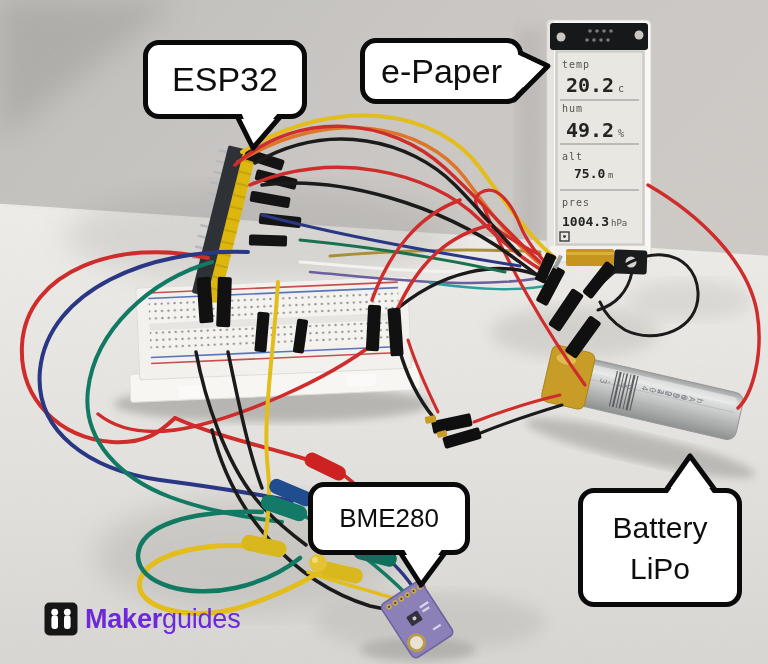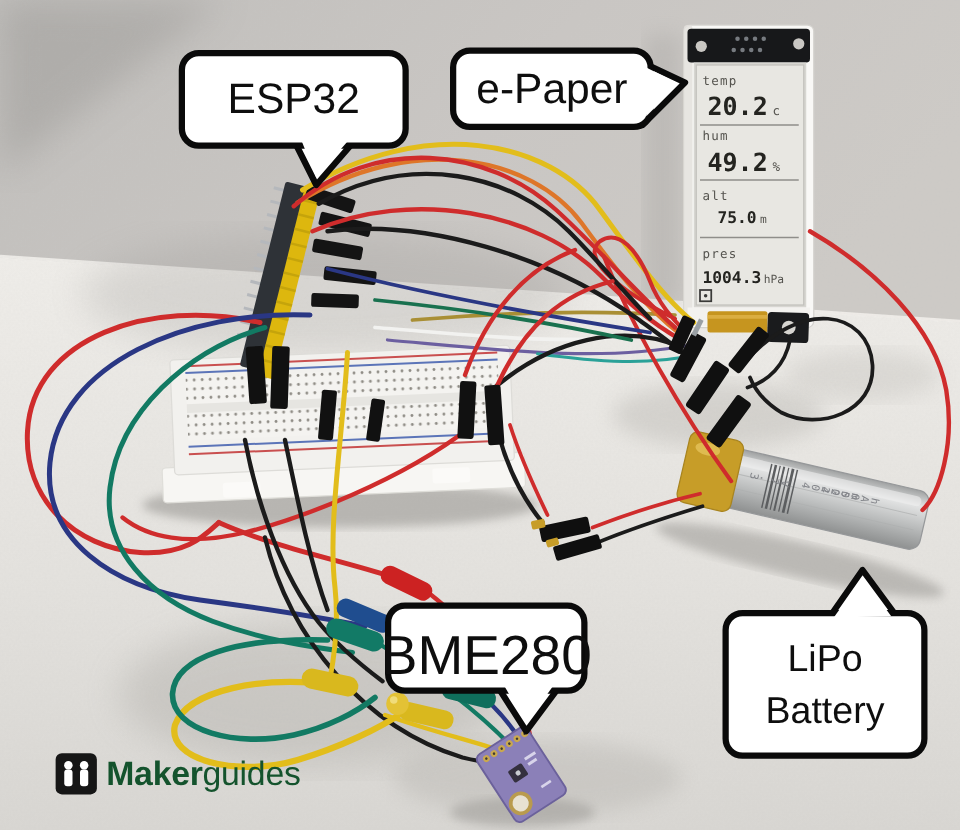--- a/index.html
+++ b/index.html
@@ -5,24 +5,24 @@
   html,body{margin:0;padding:0;background:#888;}
   .stage{position:relative;width:768px;height:664px;overflow:hidden;
          background:#c9c6c3;font-family:"Liberation Sans",sans-serif;}
   svg.scene{position:absolute;left:0;top:0;z-index:1;}
   .tails{position:absolute;left:0;top:0;z-index:5;pointer-events:none;}
   .tails-over{z-index:7;}
   .callout{position:absolute;background:#ffffff;border:5px solid #0a0a0a;border-radius:16px;
            display:flex;align-items:center;justify-content:center;color:#0e0e0e;z-index:6;
            box-sizing:border-box;text-align:center;}
   .callout.big{font-size:34px;}
-  .callout.mid{font-size:44px;align-items:flex-end;}
+  .callout.mid{font-size:26px;}
   .callout.two{flex-direction:column;font-size:30px;line-height:41px;}
   .logo{position:absolute;left:44px;top:602px;display:flex;align-items:center;gap:7px;z-index:4;}
-  .logo-text{font-size:27px;color:#14532d;letter-spacing:-0.2px;}
+  .logo-text{font-size:27px;color:#6d28d9;letter-spacing:-0.2px;}
   .logo-text .bold{font-weight:700;}
   .logo-text .light{font-weight:400;}
 </style>
 </head>
 <body>
 
 <div class="stage">
 
 <svg class="scene" width="768" height="664" viewBox="0 0 768 664">
   <defs>
@@ -321,32 +321,32 @@
   </g>
 </svg>
 
 <svg class="tails" width="768" height="664" viewBox="0 0 768 664">
   <polygon points="234,110 286,110 253,148" fill="#ffffff" stroke="#0a0a0a" stroke-width="5" stroke-linejoin="round"></polygon>
   <polygon points="514,50 514,100 548,66" fill="#ffffff" stroke="#0a0a0a" stroke-width="5" stroke-linejoin="round"></polygon>
   <polygon points="396,546 450,546 421,585" fill="#ffffff" stroke="#0a0a0a" stroke-width="5" stroke-linejoin="round"></polygon>
   <polygon points="662,496 718,494 690,456" fill="#ffffff" stroke="#0a0a0a" stroke-width="5" stroke-linejoin="round"></polygon>
 </svg>
 
-<div class="callout big" style="left:143px;top:40px;width:184px;height:79px;">
+<div class="callout big" style="left:143px;top:40px;width:164px;height:79px;">
   <span>ESP32</span>
 </div>
 <div class="callout big" style="left:360px;top:38px;width:163px;height:66px;">
   <span>e-Paper</span>
 </div>
 <div class="callout mid" style="left:308px;top:482px;width:162px;height:73px;">
   <span>BME280</span>
 </div>
 <div class="callout two" style="left:578px;top:488px;width:164px;height:119px;">
+  <span>Battery</span>
   <span>LiPo</span>
-  <span>Battery</span>
 </div>
 
 <svg class="tails tails-over" width="768" height="664" viewBox="0 0 768 664">
   <polygon points="241,112 279,112 253,142" fill="#ffffff"></polygon>
   <polygon points="517,54 517,93 543,67" fill="#ffffff"></polygon>
   <polygon points="403,548 443,548 421,579" fill="#ffffff"></polygon>
   <polygon points="667,494 713,493 690,462" fill="#ffffff"></polygon>
 </svg>
 
 <div class="logo">

